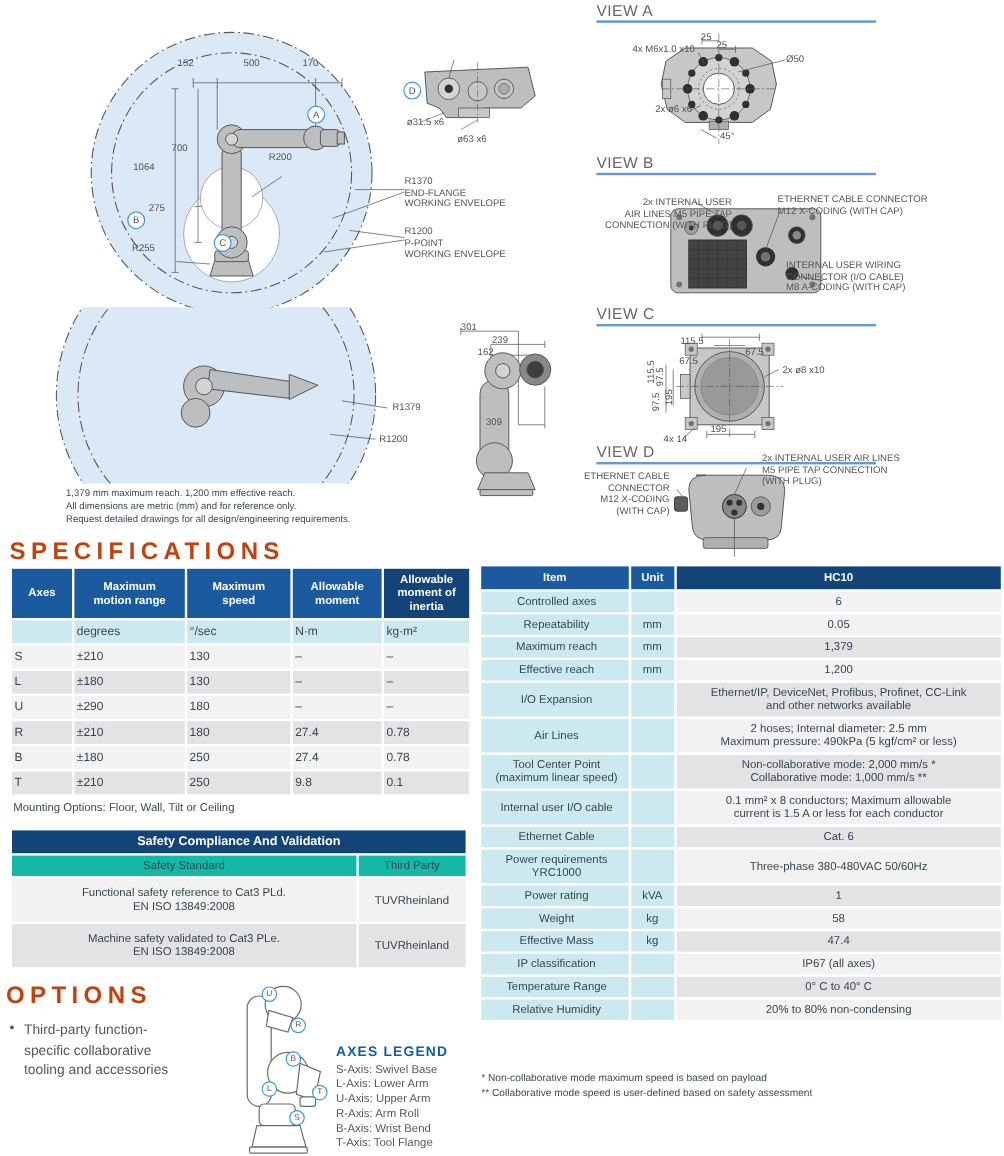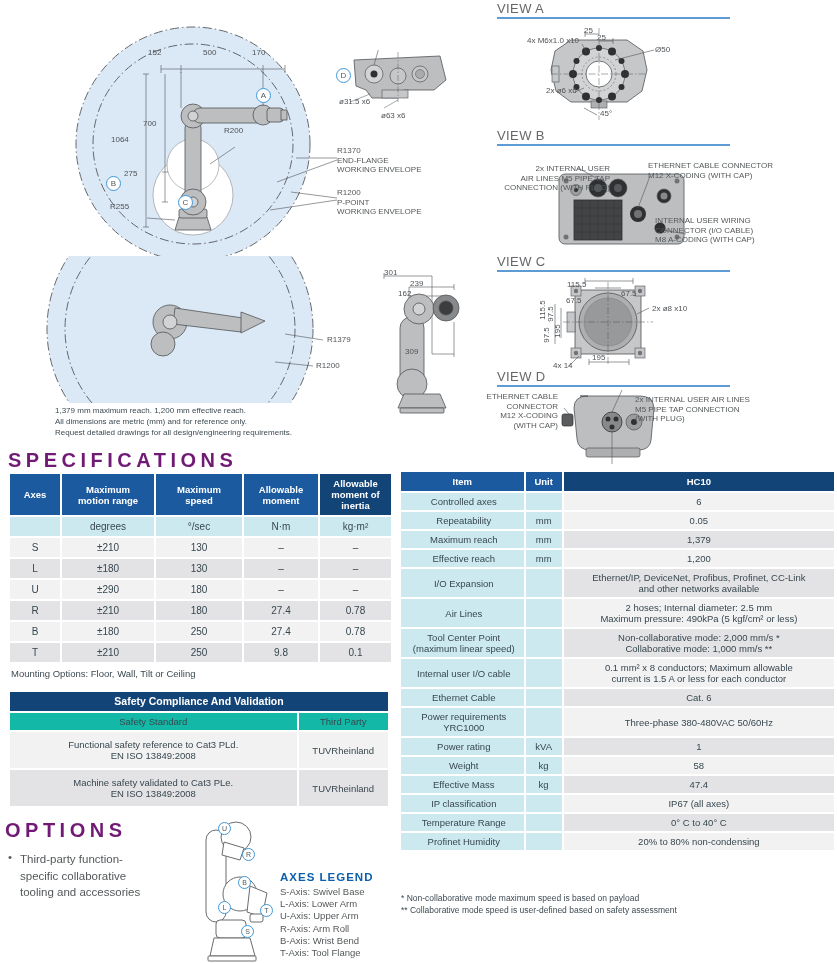--- a/index.html
+++ b/index.html
@@ -7,26 +7,26 @@
   .abs{position:absolute;}
   .pre{white-space:pre-line;}
   .ann{font-size:8px;color:#54585a;line-height:9.5px;white-space:pre-line;}
   .ann-r{text-align:right;}
   .dim{font-size:8px;color:#4f5356;white-space:nowrap;line-height:8px;}
   .vdim{transform:rotate(-90deg);transform-origin:center;}
   .vh{font-size:13px;color:#65676a;letter-spacing:.4px;}
   .vh-line{height:2px;background:#5c9bd3;}
   .callout{width:13px;height:13px;border:1.5px solid #3f98d7;border-radius:50%;background:#fff;font-size:8px;line-height:13px;text-align:center;color:#54585a;}
   .axis-callout{width:11px;height:11px;border:1.2px solid #3f98d7;border-radius:50%;background:#fff;font-size:7px;line-height:11px;text-align:center;color:#54585a;}
-  .sec-title{font-weight:bold;color:#701a75;letter-spacing:4.5px;font-size:20px;}
+  .sec-title{font-weight:bold;color:#c2410c;letter-spacing:4.5px;font-size:20px;}
   table{border-collapse:separate;border-spacing:2px;table-layout:fixed;}
   th,td{overflow:hidden;}
   .hdr{background:#1b5a9f;color:#fff;font-size:9.5px;font-weight:bold;white-space:pre-line;line-height:11px;padding:4px 2px;text-align:center;}
   .hdr-dark{background:#134478;}
-  .axes-tbl td{font-size:10px;text-align:center;padding:4px 2px;line-height:11px;}
+  .axes-tbl td{font-size:10px;text-align:left;padding:4px 2px;line-height:11px;}
   .main-tbl td{font-size:9.5px;padding:3px 4px;line-height:11px;vertical-align:middle;}
   .main-tbl td.item{background:#cde9f0;text-align:center;padding-left:7px;white-space:pre-line;}
   .main-tbl td.unit{background:#cde9f0;text-align:center;}
   .main-tbl td.val{text-align:center;white-space:pre-line;}
   tr.units td{background:#cde9f0;}
   .v-light{background:#f2f2f3;}
   .v-dark{background:#e3e3e5;}
   .safety-tbl .title-bar{background:#134478;color:#fff;font-size:10.5px;font-weight:bold;text-align:center;padding:4px 2px;}
   .safety-tbl td{font-size:9.5px;text-align:center;padding:3px 4px;line-height:11px;white-space:pre-line;vertical-align:middle;}
   .safety-tbl td.sub{background:#14b8a6;}
@@ -264,21 +264,21 @@
     <g stroke="#515457" stroke-width="0.6" fill="none">
       <line x1="52" y1="24" x2="62" y2="2"></line>
       <line x1="52" y1="44" x2="52" y2="76"></line>
       <line x1="13" y1="31" x2="4" y2="20"></line>
     </g>
   </svg>
   <div class="abs ann ann-r" style="left:468px;top:392px;width:90px">ETHERNET CABLE
 CONNECTOR
 M12 X-CODING
 (WITH CAP)</div>
-  <div class="abs ann" style="left:635px;top:395px;width:165px">2x INTERNAL USER AIR LINES
+  <div class="abs ann" style="left:635px;top:377px;width:165px">2x INTERNAL USER AIR LINES
 M5 PIPE TAP CONNECTION
 (WITH PLUG)</div>
 
   <svg class="abs" style="left:35px;top:256px" width="300" height="150" viewBox="0 0 300 150">
     <defs>
         <clipPath id="tvclip">
           <rect x="0" y="0" width="300" height="147"></rect>
         </clipPath>
       </defs>
     <g clip-path="url(#tvclip)">
@@ -520,21 +520,21 @@
           <td class="item">IP classification</td>
           <td class="unit"></td>
           <td class="val v-light">IP67 (all axes)</td>
         </tr>
     <tr>
           <td class="item">Temperature Range</td>
           <td class="unit"></td>
           <td class="val v-dark">0° C to 40° C</td>
         </tr>
     <tr>
-          <td class="item">Profinet Humidity</td>
+          <td class="item">Relative Humidity</td>
           <td class="unit"></td>
           <td class="val v-light">20% to 80% non-condensing</td>
         </tr>
   </tbody>
     </table>
   <div class="abs note-sm" style="left:401px;top:893px">* Non-collaborative mode maximum speed is based on payload</div>
   <div class="abs note-sm" style="left:401px;top:905px">** Collaborative mode speed is user-defined based on safety assessment</div>
 
   <div class="abs sec-title" style="left:5px;top:819px">OPTIONS</div>
   <div class="abs" style="left:8px;top:851px;font-size:11.5px;color:#54585a">•</div>

